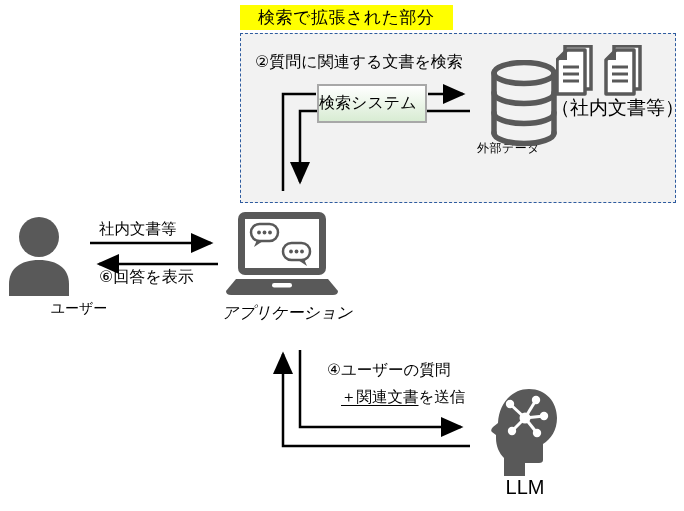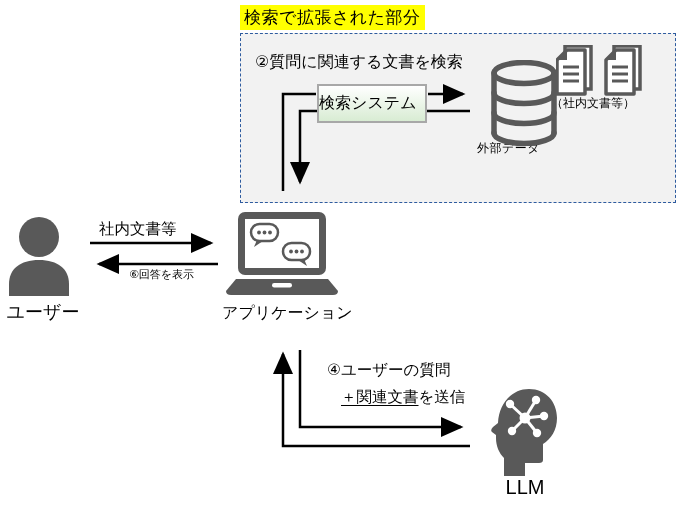--- a/index.html
+++ b/index.html
@@ -3,51 +3,51 @@
 <meta charset="utf-8">
 <style>
   html,body{margin:0;padding:0;background:#ffffff;}
   .canvas{
     position:relative;width:684px;height:511px;background:#ffffff;overflow:hidden;
     font-family:"Liberation Sans","DejaVu Sans",sans-serif;color:#000;
   }
   .abs{position:absolute;}
   
   .title{
-    left:240px;top:5px;background:#FFFF00;padding:1px 4px;
+    left:240px;top:5px;background:#FFFF00;padding:1px 18px;
     font-size:17px;letter-spacing:.5px;z-index:4;white-space:nowrap;
   }
   
   .panel{
     left:240px;top:33px;width:434px;height:168px;
     background:#F2F2F2;border:1.5px dashed #2E5B9F;z-index:1;
   }
   
   .lines{left:0;top:0;width:684px;height:511px;z-index:2;pointer-events:none;}
   
   .searchbox{
     left:317px;top:84px;width:106px;height:35px;z-index:3;
     background:linear-gradient(#ffffff,#D8ECD3);
     border:2px solid #A8A8A8;
     display:flex;align-items:center;justify-content:flex-start;
     font-size:16px;white-space:nowrap;
   }
   .lbl{z-index:4;white-space:nowrap;}
   .step2{left:255px;top:52px;font-size:16px;}
   .step3{left:294px;top:128px;width:136px;text-align:center;font-size:16px;line-height:22px;white-space:normal;}
-  .docsnote{left:551px;top:95px;font-size:12px;}
+  .docsnote{left:551px;top:95px;font-size:19px;}
   .extdata{left:477px;top:140px;font-size:12px;letter-spacing:.5px;}
   .step1{left:99px;top:219px;font-size:15.5px;}
-  .step6{left:99px;top:267px;font-size:11px;margin-left:30px;}
+  .step6{left:99px;top:267px;font-size:16px;}
   .step4a{left:327px;top:360px;font-size:15.5px;}
   .step4b{left:341px;top:387px;font-size:15.5px;}
   .step4b .u{text-decoration:underline;text-underline-offset:3px;}
   .step5{left:341px;top:452px;font-size:15.5px;}
-  .userlbl{left:0px;top:300px;width:86px;text-align:center;font-size:18px;}
-  .applbl{left:222px;top:303px;width:124px;text-align:center;font-size:16px;}
+  .userlbl{left:0px;top:300px;width:86px;text-align:center;font-size:14px;padding-left:36px;}
+  .applbl{left:222px;top:303px;width:124px;text-align:center;font-size:16px;font-style:italic;}
   .llmlbl{left:489px;top:476px;width:72px;text-align:center;font-size:20px;}
   
   .ic{z-index:4;}
   .ic-user{left:5px;top:212px;}
   .ic-laptop{left:226px;top:212px;}
   .ic-db{left:488px;top:60px;}
   .ic-docs{left:556px;top:45px;}
   .ic-llm{left:491px;top:388px;}
 </style>
 </head>

